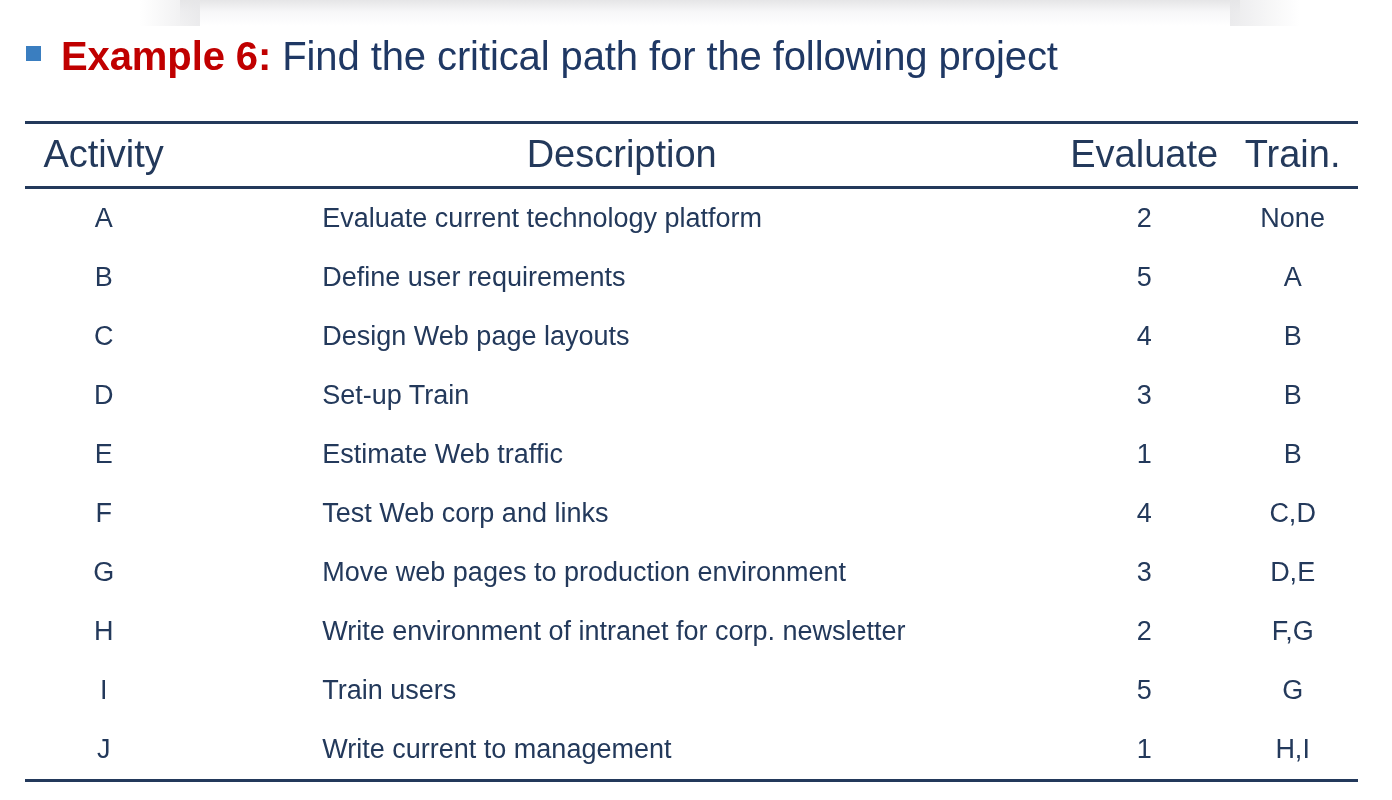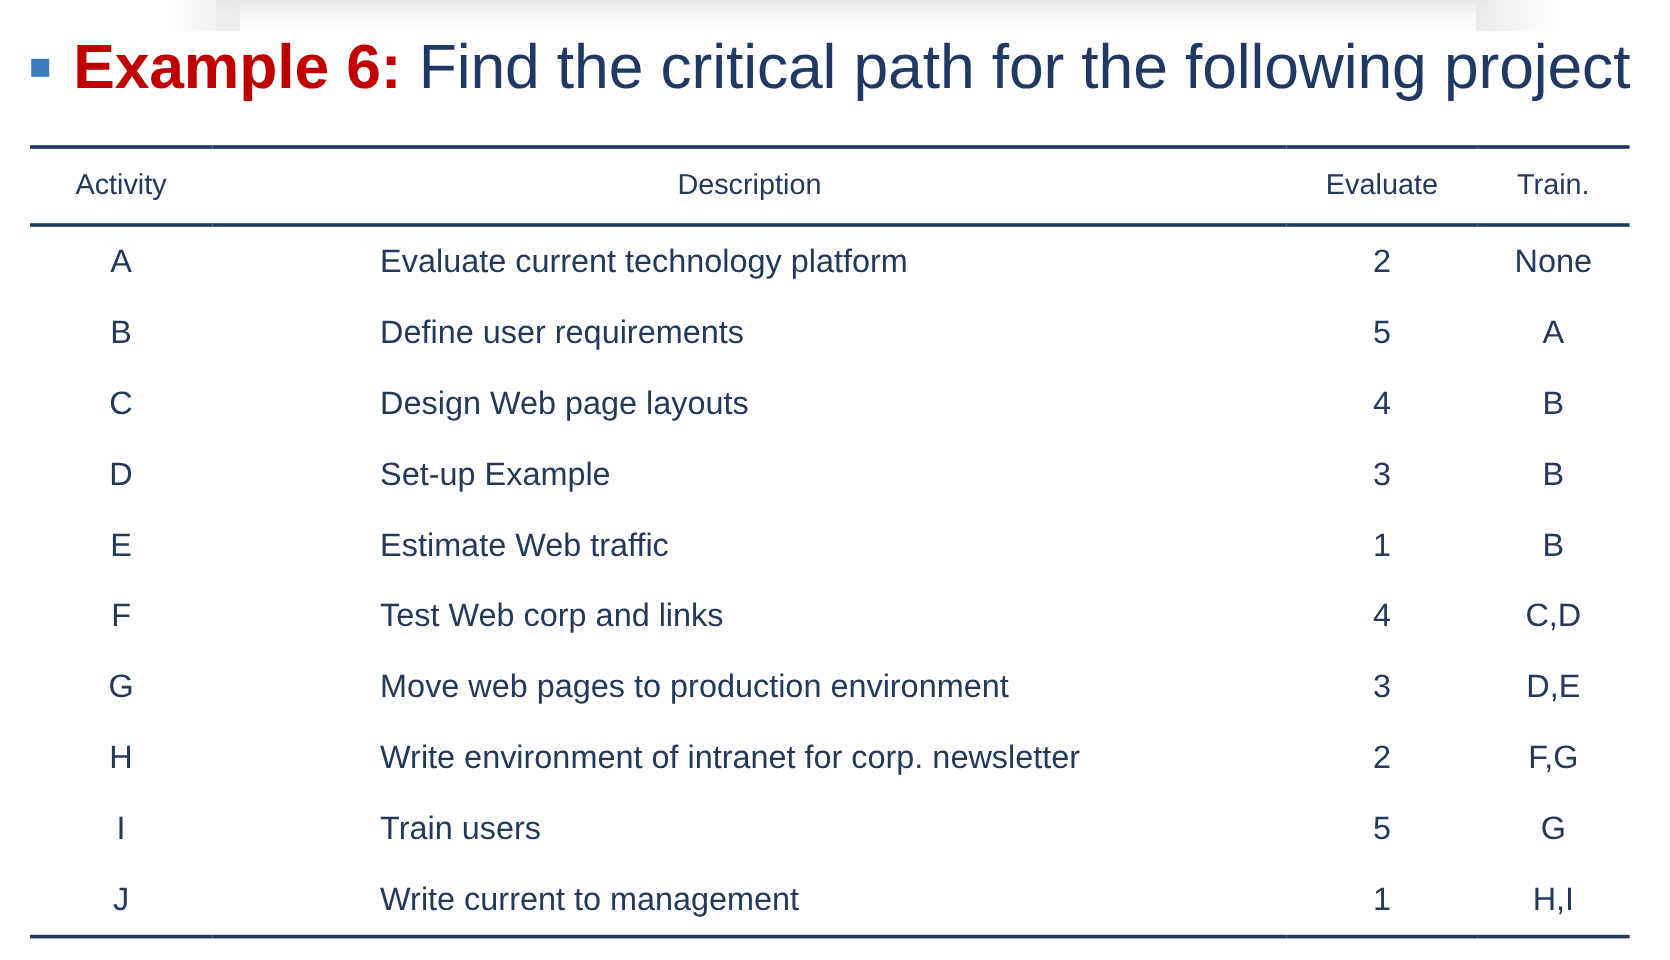--- a/index.html
+++ b/index.html
@@ -52,21 +52,21 @@
   .bullet-square {
     width: 15px;
     height: 15px;
     background: #3a7ec0;
     flex: 0 0 auto;
     margin-right: 20px;
     position: relative;
     top: -9px;
   }
   .title-text {
-    font-size: 52px;
+    font-size: 40px;
     line-height: 50px;
     color: #1F3864;
     white-space: nowrap;
     letter-spacing: -0.1px;
   }
   .title-lead {
     color: #C00000;
     font-weight: bold;
   }
 
@@ -85,21 +85,21 @@
   }
   .pm-table tfoot tr td {
     border-top: 3px solid #23395B;
     height: 0;
     padding: 0;
     font-size: 0;
     line-height: 0;
   }
   .pm-table th {
     font-weight: normal;
-    font-size: 24px;
+    font-size: 38px;
     line-height: 35px;
     padding: 13px 0 14px 0;
     color: #23395B;
   }
   .pm-table td {
     font-size: 27px;
     line-height: 31px;
     padding: 14px 0 14px 0;
     color: #23395B;
   }
@@ -149,21 +149,21 @@
         <td class="col-pred">A</td>
       </tr>
       <tr>
         <td class="col-activity row-activity">C</td>
         <td class="col-desc">Design Web page layouts</td>
         <td class="col-duration">4</td>
         <td class="col-pred">B</td>
       </tr>
       <tr>
         <td class="col-activity row-activity">D</td>
-        <td class="col-desc">Set-up Example</td>
+        <td class="col-desc">Set-up Train</td>
         <td class="col-duration">3</td>
         <td class="col-pred">B</td>
       </tr>
       <tr>
         <td class="col-activity row-activity">E</td>
         <td class="col-desc">Estimate Web traffic</td>
         <td class="col-duration">1</td>
         <td class="col-pred">B</td>
       </tr>
       <tr>

